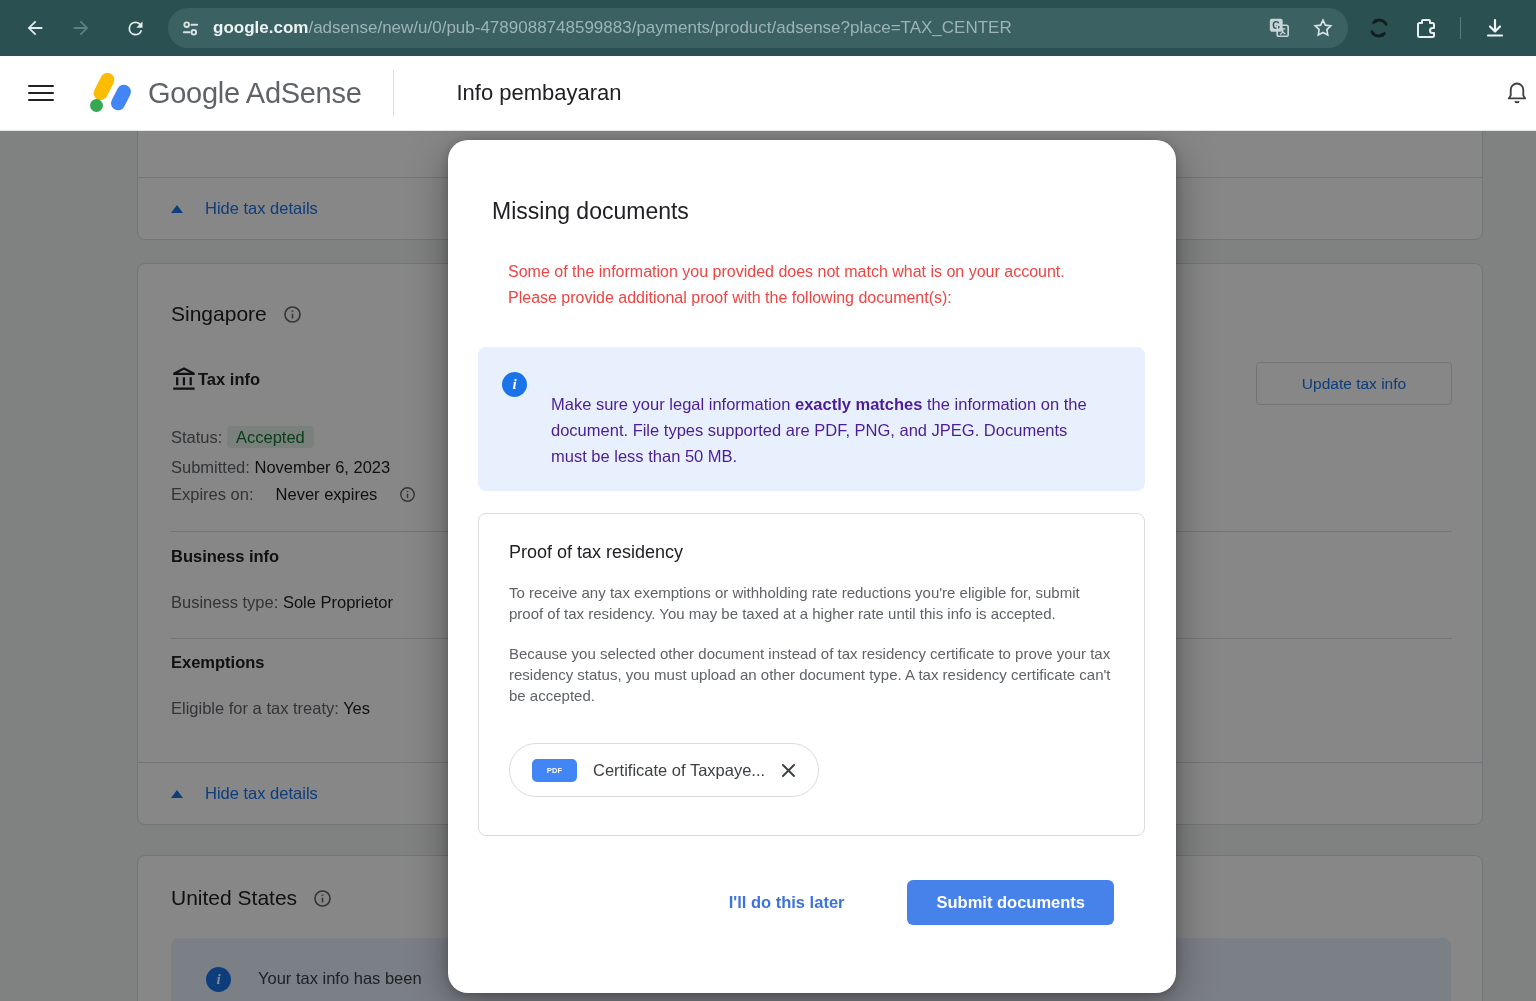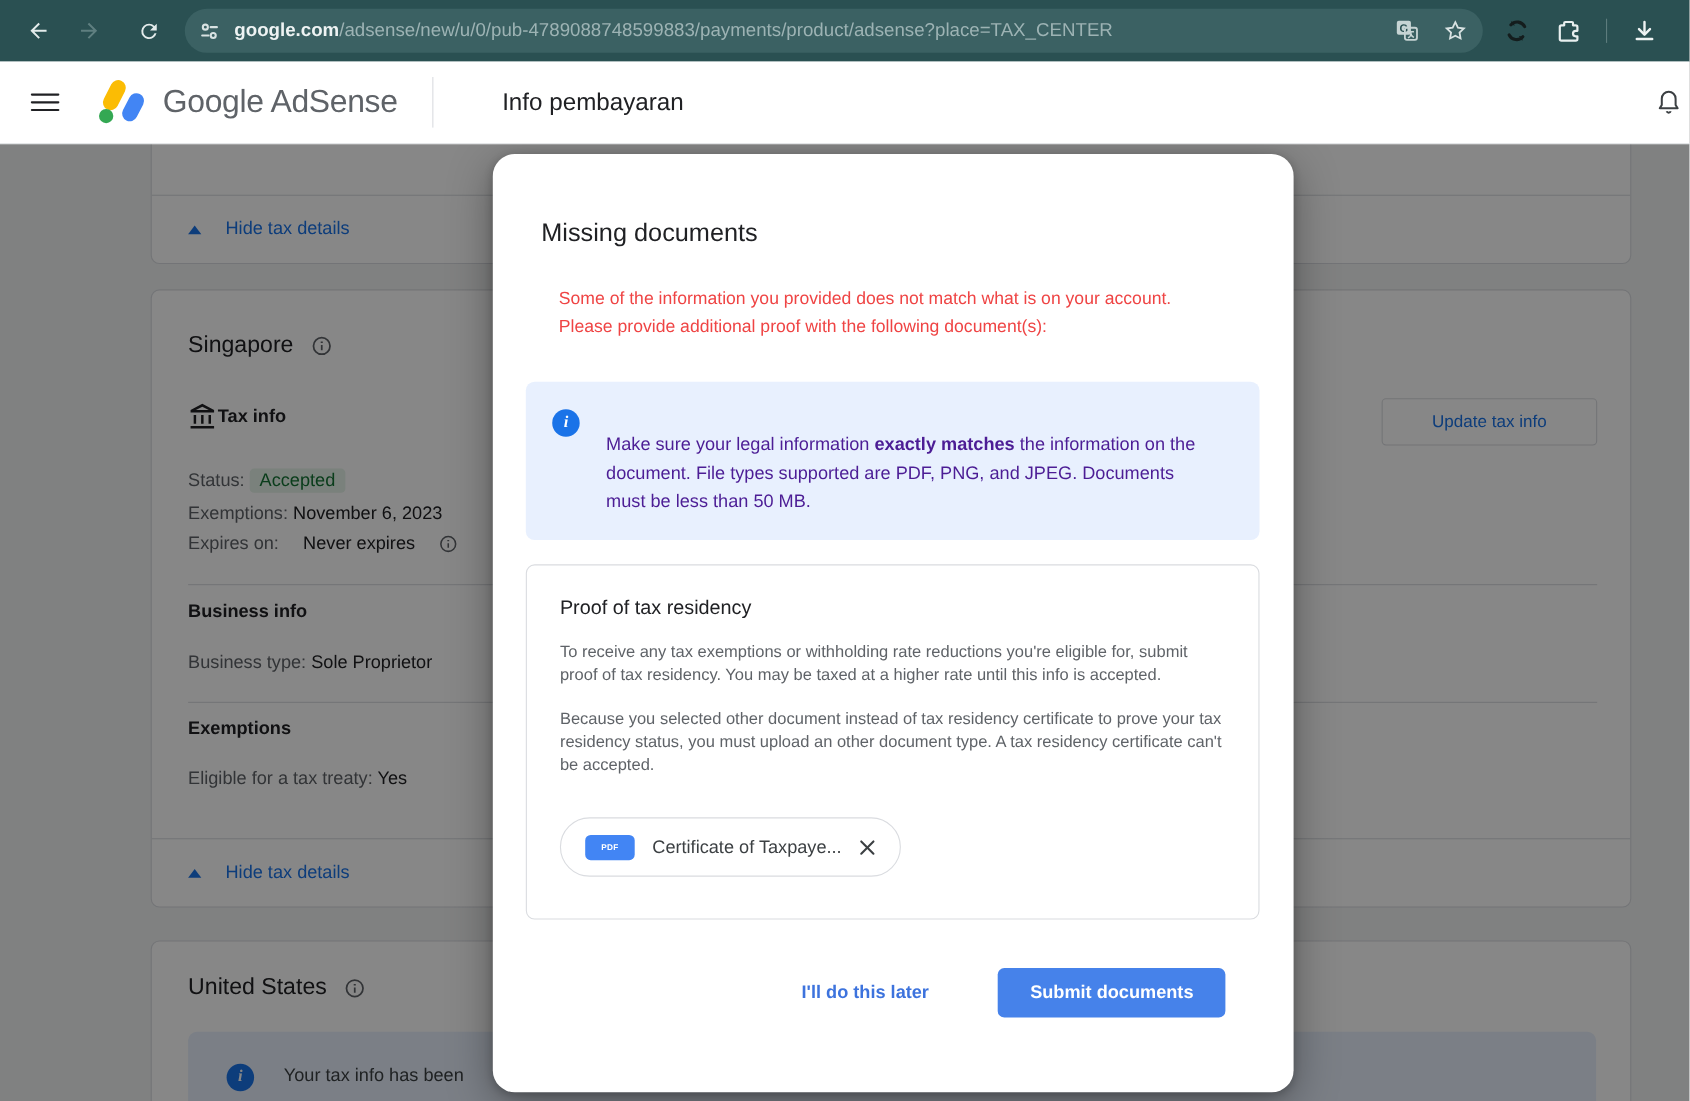--- a/index.html
+++ b/index.html
@@ -245,21 +245,21 @@
           </svg>
       </span>
       <span class="bold-16">Tax info</span>
     </div>
 
     <div class="abs bg-line" style="left:33px; top:164px;">
       <span>Status:</span>
       <span class="status-pill">Accepted</span>
     </div>
     <div class="abs bg-line" style="left:33px; top:194px;">
-      <span>Exemptions:</span>
+      <span>Submitted:</span>
       <b>November 6, 2023</b>
     </div>
     <div class="abs bg-line" style="left:33px; top:221px; display:flex; align-items:center; gap:22px;">
       <span>Expires on:</span>
       <b>Never expires</b>
       <span class="info-circle">
         <svg width="17" height="17" viewBox="0 0 24 24" fill="none" stroke="#5f6368" stroke-width="2">
             <circle cx="12" cy="12" r="9.5"></circle>
             <line x1="12" y1="11" x2="12" y2="17"></line>
             <line x1="12" y1="7" x2="12" y2="8.6" stroke-width="2.4"></line>

